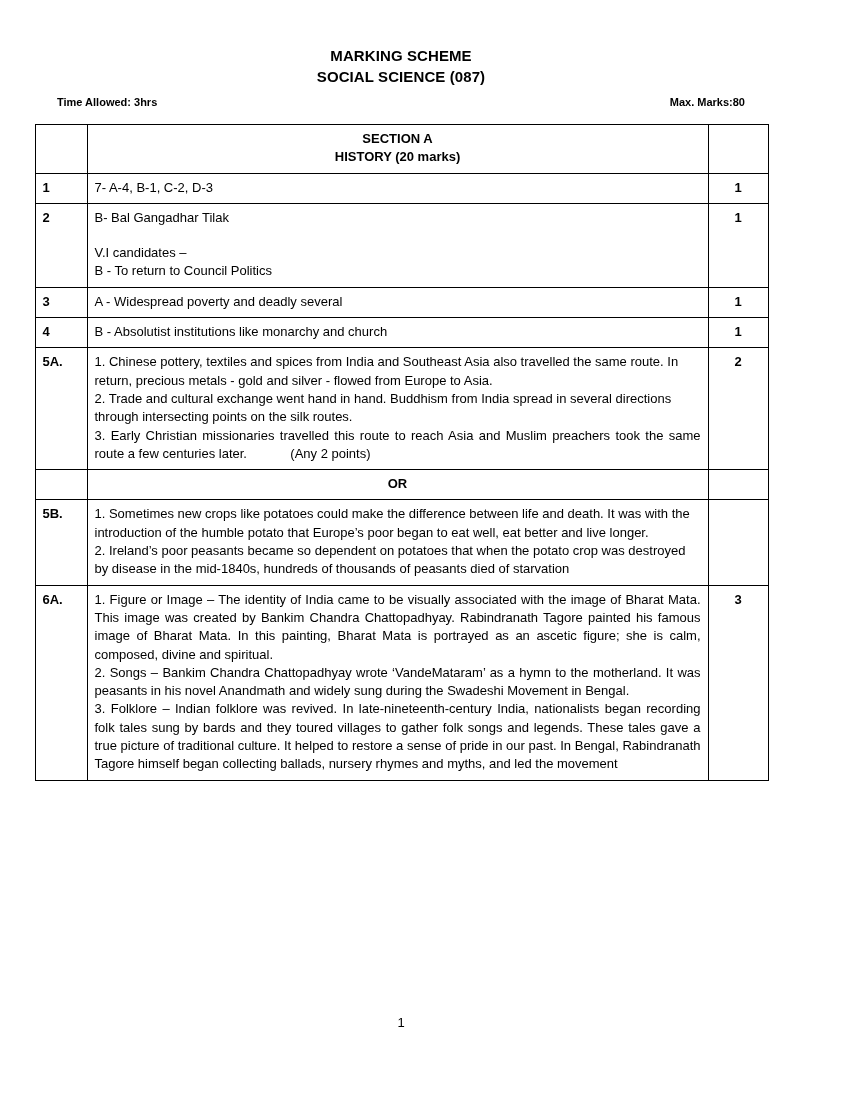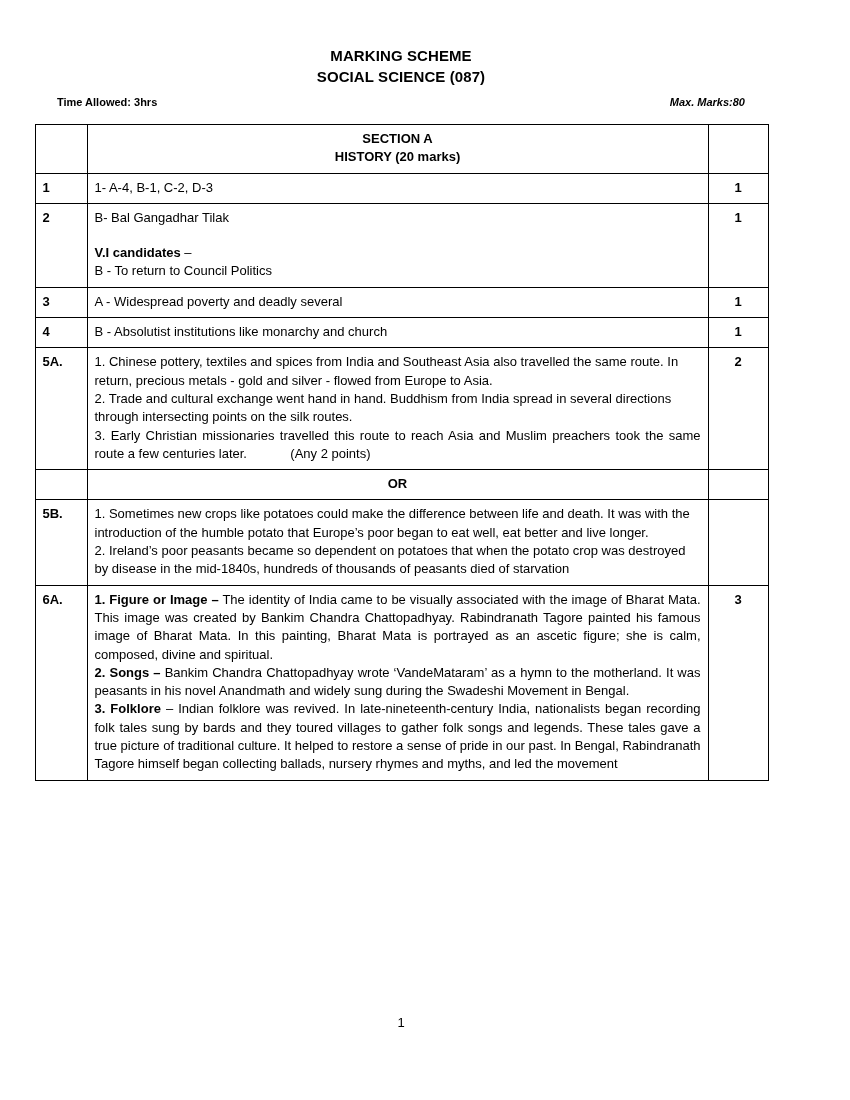--- a/index.html
+++ b/index.html
@@ -35,21 +35,21 @@
   }
   .meta-row {
     display: flex;
     justify-content: space-between;
     align-items: baseline;
     padding: 9px 57px 0 57px;
     font-size: 11px;
     font-weight: bold;
   }
   .meta-left { text-align: left; }
-  .meta-right { text-align: right; font-style: italic; }
+  .meta-right { text-align: right; }
 
   
   .table-wrap {
     margin: 16px auto 0 auto;
     width: 733px;
   }
   table.ms {
     width: 733px;
     border-collapse: collapse;
     table-layout: fixed;
@@ -90,21 +90,21 @@
   td.or-cell {
     text-align: center;
     font-weight: bold;
     font-size: 13.8px;
     padding-top: 7px;
     padding-bottom: 8px;
     margin-top: 38px;
   }
   .tall-pad { padding-bottom: 11px; }
 
-  .b { font-weight: bold; margin-top: 36px; }
+  .b { font-weight: normal; margin-top: 36px; }
   .spacer { display: block; height: 17px; }
   .line { display: block; }
   .para { display: block; }
   .para.justify { text-align: justify; text-justify: inter-word; }
 
   
   .footer {
     position: absolute;
     left: 0;
     right: 0;
@@ -141,21 +141,21 @@
           <td class="num"></td>
           <td class="section-head">
             <span class="line">SECTION A</span>
             <span class="line">HISTORY (20 marks)</span>
           </td>
           <td class="marks"></td>
         </tr>
 
         <tr>
           <td class="num">1</td>
-          <td class="body">1- A-4, B-1, C-2, D-3</td>
+          <td class="body">7- A-4, B-1, C-2, D-3</td>
           <td class="marks">1</td>
         </tr>
 
         <tr>
           <td class="num">2</td>
           <td class="body tall-pad">
             <span class="line">B- Bal Gangadhar Tilak</span>
             <span class="spacer"></span>
             <span class="line"><span class="b">V.I candidates</span><span> –</span></span>
             <span class="line">B - To return to Council Politics</span>

